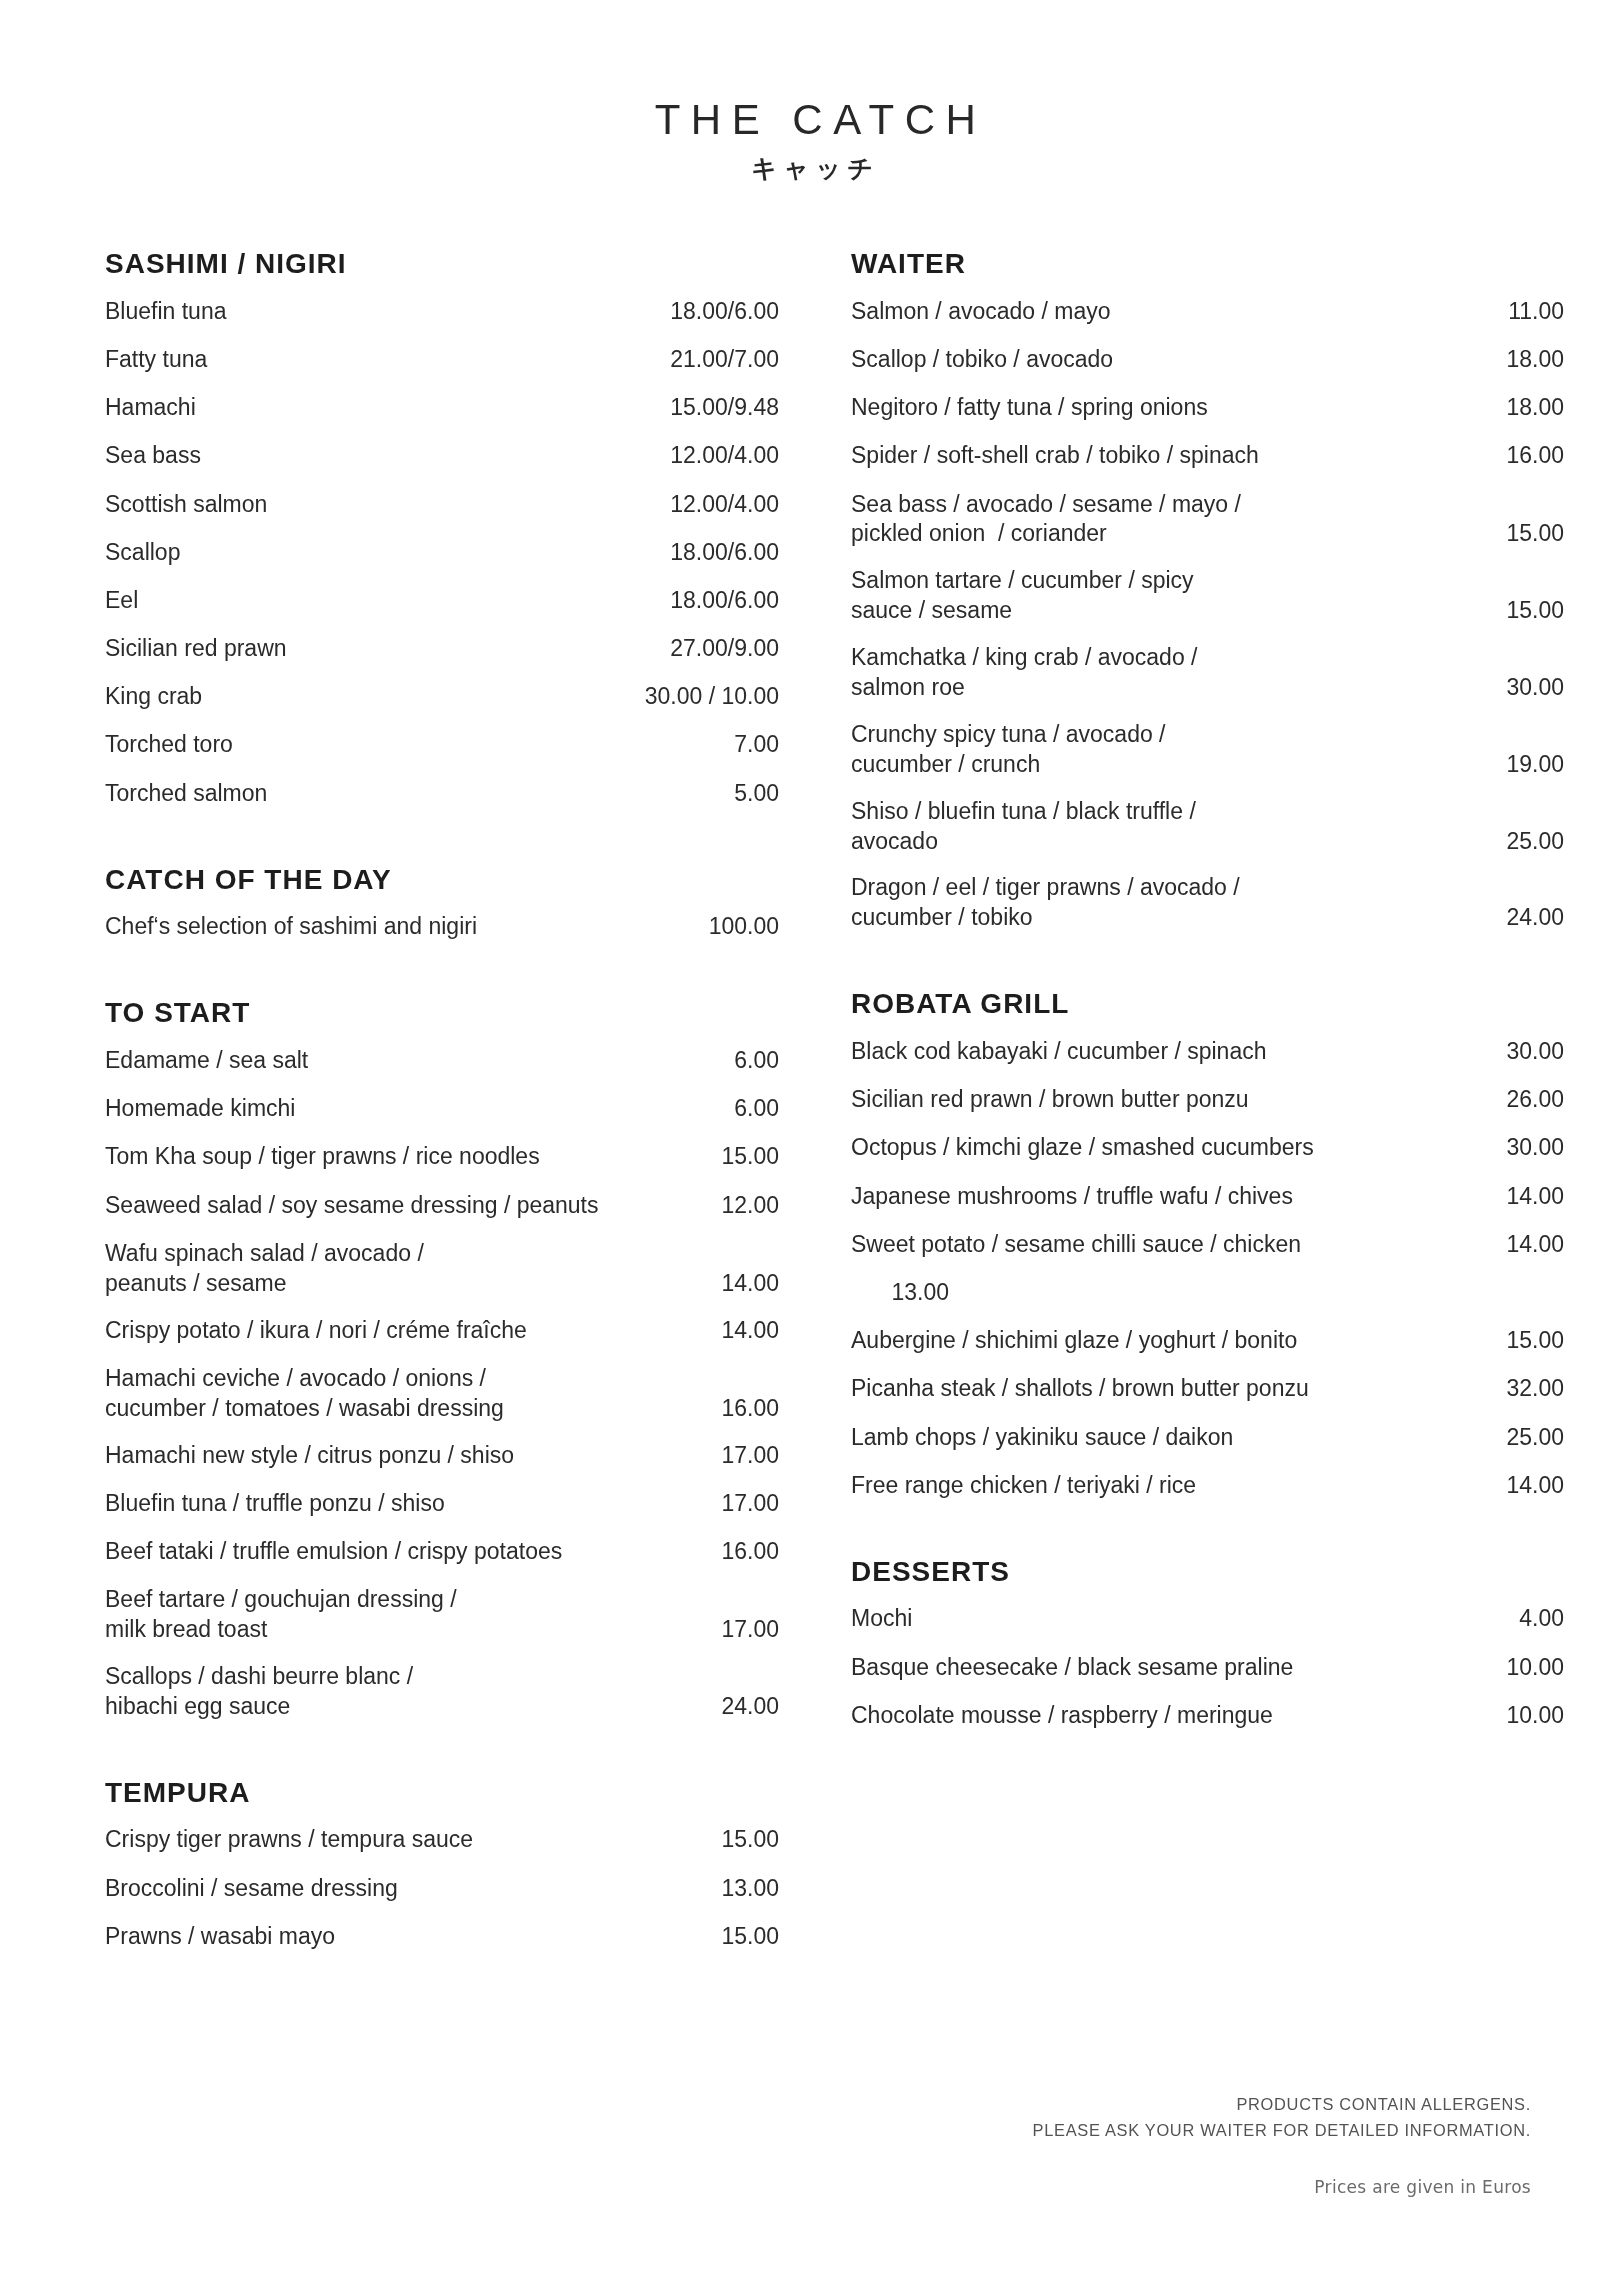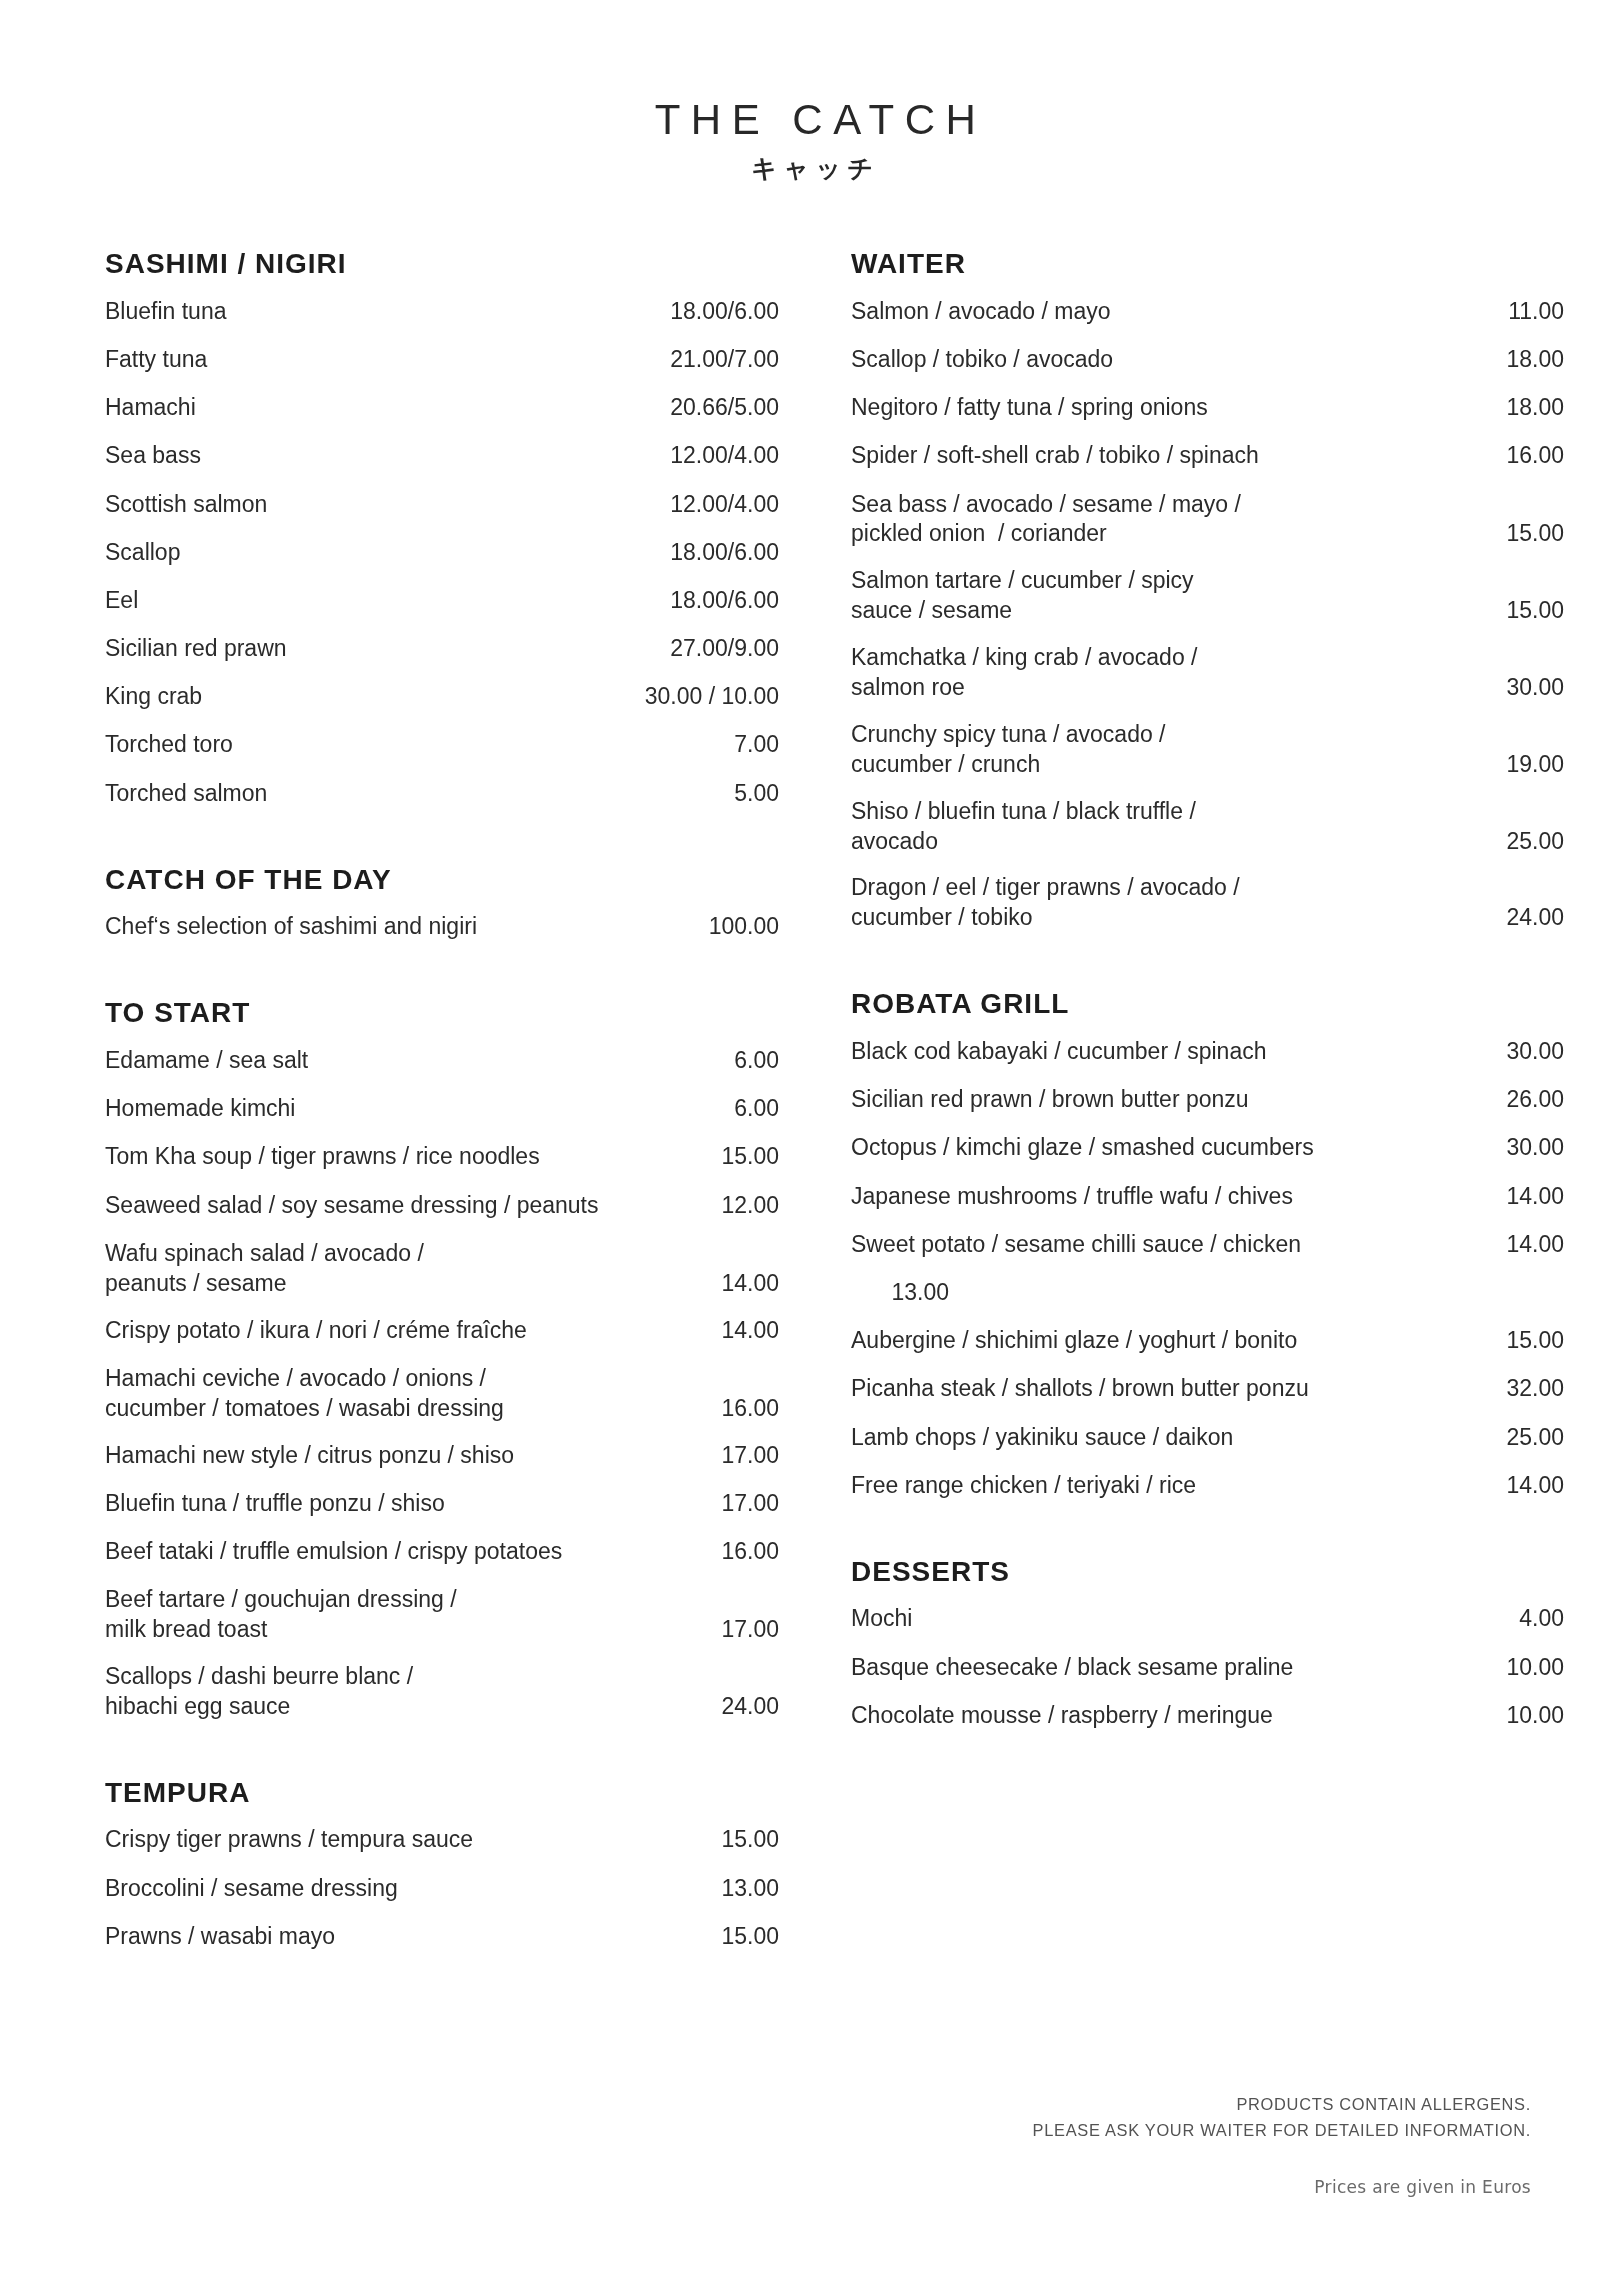--- a/index.html
+++ b/index.html
@@ -149,21 +149,21 @@
           <div class="menu-row">
             <div class="item-name">Bluefin tuna</div>
             <div class="item-price">18.00/6.00</div>
           </div>
           <div class="menu-row">
             <div class="item-name">Fatty tuna</div>
             <div class="item-price">21.00/7.00</div>
           </div>
           <div class="menu-row">
             <div class="item-name">Hamachi</div>
-            <div class="item-price">20.66/5.00</div>
+            <div class="item-price">15.00/9.48</div>
           </div>
           <div class="menu-row">
             <div class="item-name">Sea bass</div>
             <div class="item-price">12.00/4.00</div>
           </div>
           <div class="menu-row">
             <div class="item-name">Scottish salmon</div>
             <div class="item-price">12.00/4.00</div>
           </div>
           <div class="menu-row">

